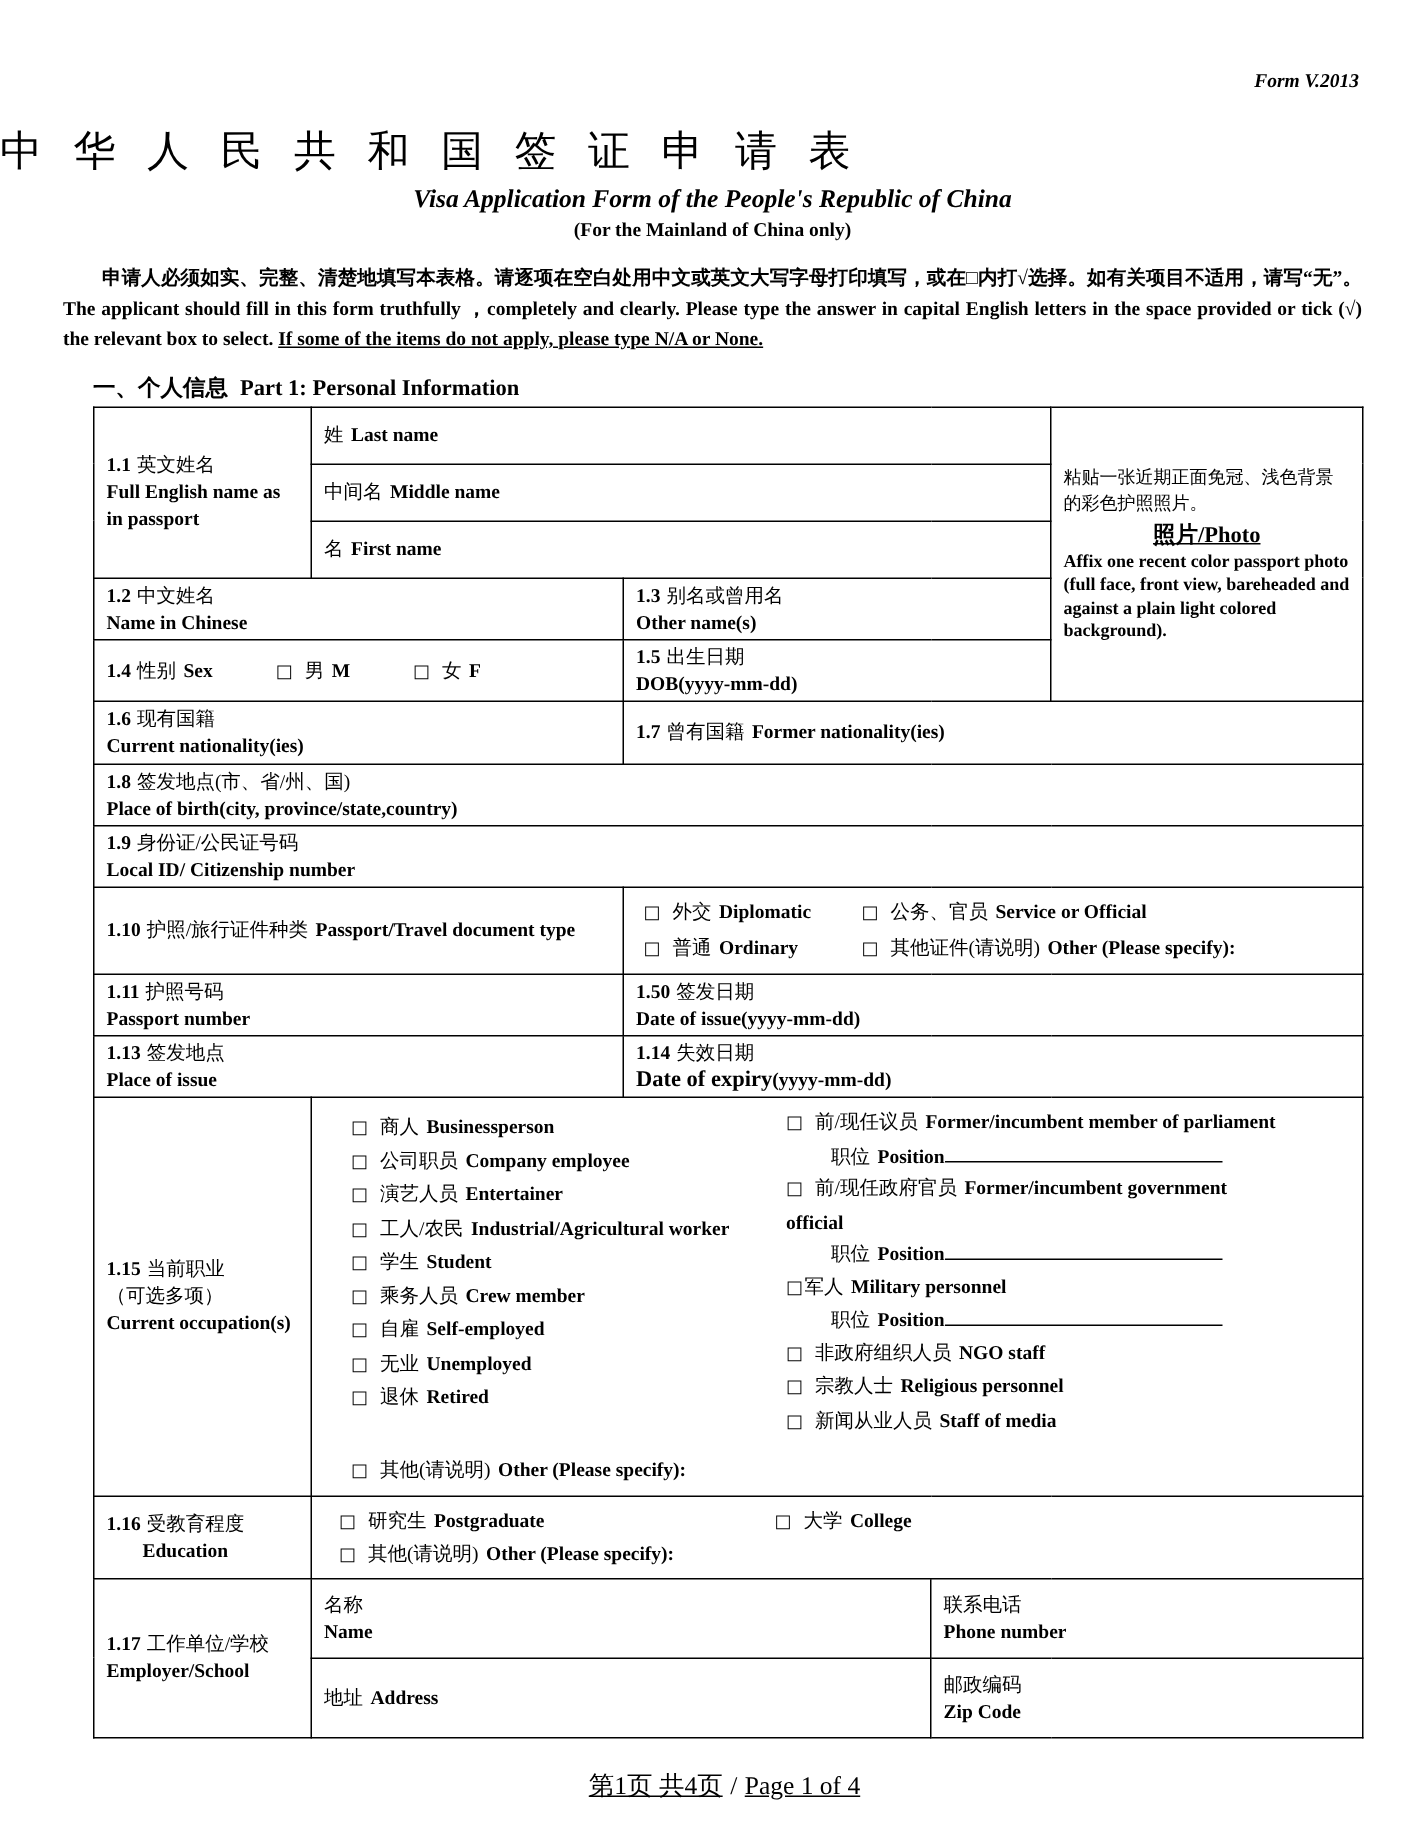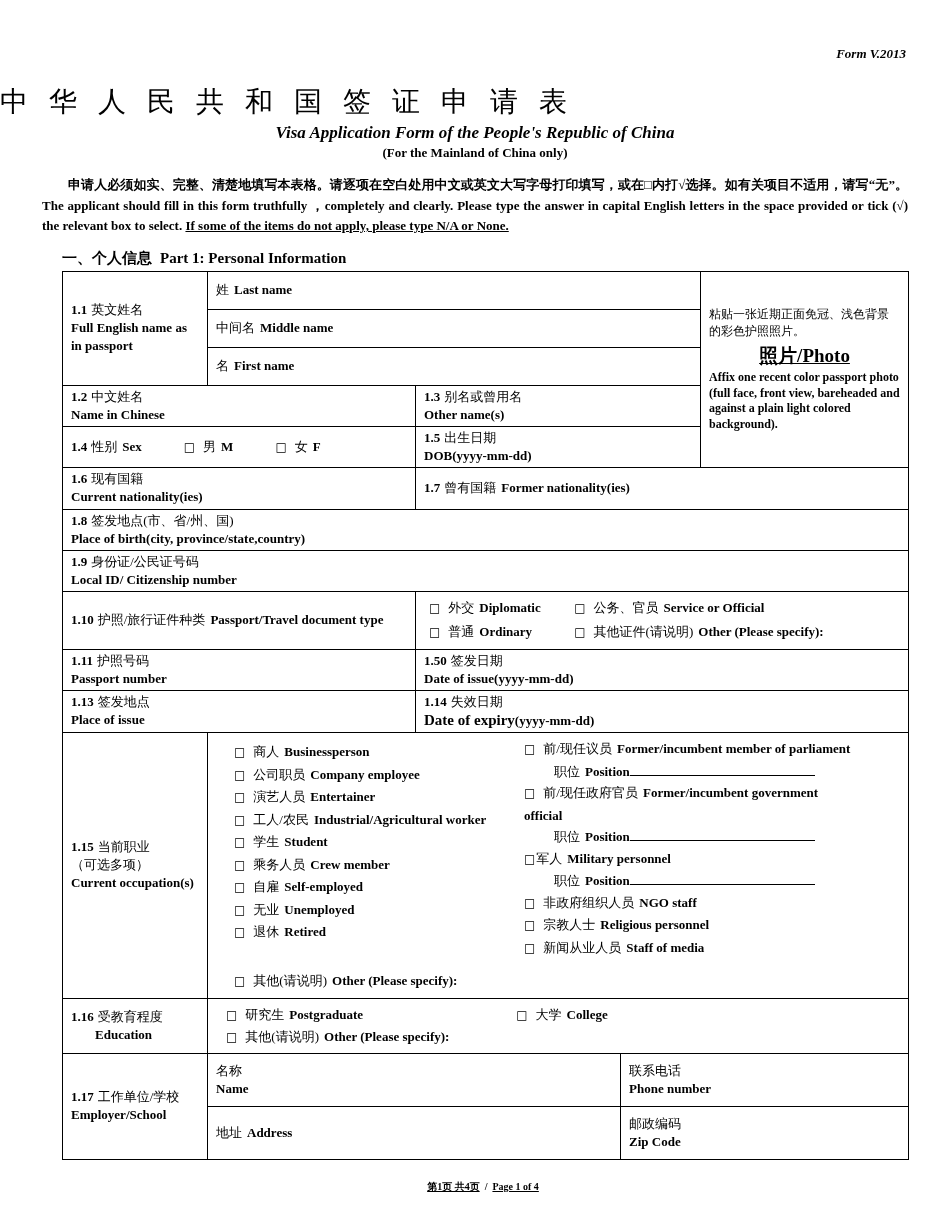--- a/index.html
+++ b/index.html
@@ -20,41 +20,41 @@
   .num{font-weight:bold;margin-right:4px;}
   .zh{margin-right:5px;}
   .en{font-weight:bold;}
   .big-en{font-weight:bold;font-size:15px;}
   .cb{font-family:"DejaVu Sans","Liberation Sans",sans-serif;font-size:12px;margin-right:8px;}
   .cb.tight{margin-right:1px;}
   .line{line-height:18px;}
   .label-cell{vertical-align:middle;}
   .photo-cell{vertical-align:top;padding:8px 7px 2px 8px;font-size:12px;}
   .photo-zh{font-weight:normal;line-height:17px;}
-  .photo-title{text-align:center;font-size:19px;font-weight:bold;margin:3px 0 1px 0;}
+  .photo-title{text-align:center;font-size:15px;font-weight:bold;margin:3px 0 1px 0;}
   .photo-en{font-weight:bold;font-size:12px;line-height:15.5px;}
   .sex-gap{display:inline-block;width:42px;}
   .opt-row{line-height:24px;white-space:nowrap;}
   .opt-first{display:inline-block;width:142px;}
   .edu-row{line-height:22px;white-space:nowrap;}
   .edu-first{display:inline-block;width:287px;}
   .edu-en-indent{margin-left:24px;}
   .occ-cell{vertical-align:top;padding:4px 0 0 0;}
   .occ-wrap{display:flex;align-items:flex-start;}
   .occ-left{width:300px;padding-left:18px;box-sizing:border-box;padding-top:3px;}
   .occ-right{flex:1;padding-left:8px;padding-right:6px;}
   .occ-item{line-height:21.5px;}
   .gap-top{margin-top:26px;}
   .pos-line{line-height:21.5px;margin-left:30px;}
   .pos-blank{display:inline-block;width:185px;border-bottom:1.5px solid #000;height:12px;}
   .official-line{line-height:21.5px;font-weight:bold;}
   .r38{height:38px;} .r37{height:37px;} .r36{height:36px;} .r42{height:42px;}
   .r40{height:40px;} .r58{height:58px;} .r39{height:39px;} .r266{height:266px;}
   .r55{height:55px;} .r53{height:53px;}
-  .footer{text-align:center;margin-top:20px;font-weight:bold;font-size:10px;margin-left:16px;}
+  .footer{text-align:center;margin-top:20px;font-weight:normal;font-size:17px;margin-left:16px;}
   .footer .sep{margin:0 5px;}
 </style>
 </head>
 <body>
 
 <div class="page">
 
   <div class="form-version">Form V.2013</div>
 
   <h1 class="title-zh">中 华 人 民 共 和 国 签 证 申 请 表</h1>

